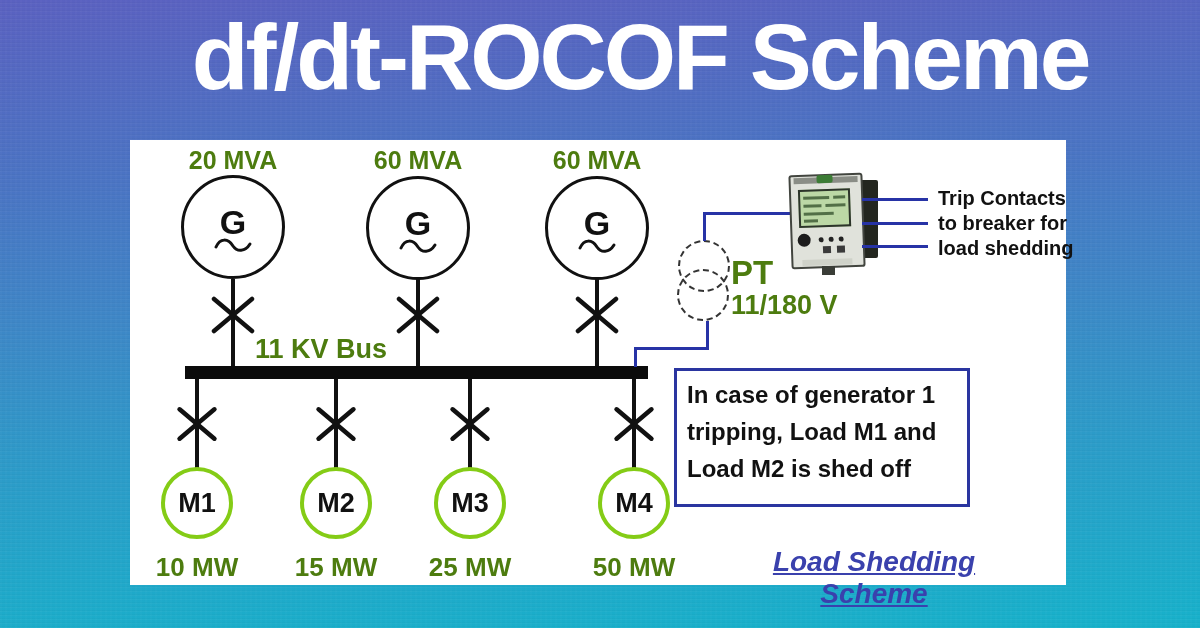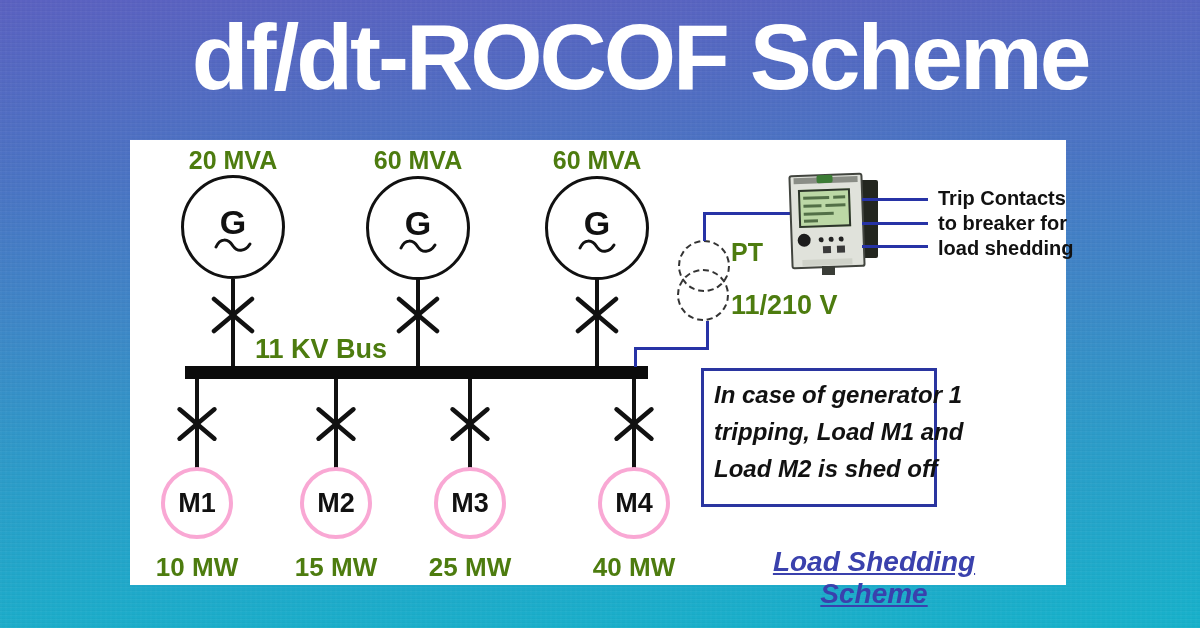--- a/index.html
+++ b/index.html
@@ -41,31 +41,31 @@
   .genx{top:156px;} .x1{left:79px;} .x2{left:264px;} .x3{left:443px;}
 
   
   .bus{left:55px;top:226px;width:463px;height:13px;background:#0b0b0b;}
   .bus-label{left:116px;top:194px;width:150px;font-size:27px;}
 
   
   .drop{width:4px;top:239px;height:89px;}
   .d1{left:65px;} .d2{left:204px;} .d3{left:338px;} .d4{left:502px;}
   .loadx{top:266px;} .lx1{left:45px;} .lx2{left:184px;} .lx3{left:318px;} .lx4{left:482px;}
-  .motor-circle{width:72px;height:72px;border:4px solid #f9a8d4;border-radius:50%;box-sizing:border-box;
+  .motor-circle{width:72px;height:72px;border:4px solid #84cc16;border-radius:50%;box-sizing:border-box;
     display:flex;align-items:center;justify-content:center;background:#fff;top:327px;}
   .m1{left:31px;} .m2{left:170px;} .m3{left:304px;} .m4{left:468px;}
   .motor-name{font-size:27px;font-weight:700;color:#111;}
   .power{width:150px;top:412px;font-size:26px;}
   .p1{left:-8px;} .p2{left:131px;} .p3{left:265px;} .p4{left:429px;}
 
   
   .pt-circle{width:52px;height:52px;border:2.5px dashed #333;border-radius:50%;box-sizing:border-box;background:transparent;}
   .ptc-top{left:548px;top:100px;} .ptc-bot{left:547px;top:129px;}
-  .pt-label{left:601px;top:98px;font-size:25px;text-align:left;width:80px;}
+  .pt-label{left:601px;top:114px;font-size:33px;text-align:left;width:80px;}
   .pt-ratio{left:601px;top:150px;font-size:27px;text-align:left;width:160px;}
 
   
   .wa1{left:504px;top:209px;width:3px;height:18px;}
   .wa2{left:504px;top:207px;width:75px;height:3px;}
   .wa3{left:576px;top:181px;width:3px;height:29px;}
   .wb1{left:573px;top:73px;width:3px;height:28px;}
   .wb2{left:573px;top:72px;width:99px;height:3px;}
   .tl1{left:732px;top:58px;width:66px;height:3px;}
   .tl2{left:732px;top:82px;width:66px;height:3px;}
@@ -88,22 +88,22 @@
   .dot1{left:26px;} .dot2{left:36px;} .dot3{left:46px;}
   .relay-btn{position:absolute;top:70px;width:8px;height:7px;background:#3a3a3a;}
   .btn1{left:30px;} .btn2{left:44px;}
   .relay-strip{position:absolute;left:9px;top:83px;width:50px;height:6px;background:#cfd2c9;}
   .relay-foot{position:absolute;left:32px;top:100px;width:13px;height:9px;background:#3a3d37;}
 
   
   .trip-note{left:808px;top:46px;width:240px;text-align:left;font-size:20px;font-weight:700;color:#111;line-height:25px;}
 
   
-  .note-box{left:571px;top:228px;width:236px;height:139px;border:3px solid #2a35a0;box-sizing:border-box;
-    padding:5px 0 0 10px;background:#fff;font-style:italic;}
+  .note-box{left:544px;top:228px;width:296px;height:139px;border:3px solid #2a35a0;box-sizing:border-box;
+    padding:5px 0 0 10px;background:#fff;}
   .note-line{font-size:24px;font-weight:700;color:#111;line-height:37px;white-space:nowrap;}
 
   
   .caption{left:598px;top:406px;width:292px;text-align:center;font-size:28px;font-weight:700;font-style:italic;
     color:#3a41ad;text-decoration:underline;}
 
   .xsvg{display:block;}
 </style>
 </head>
 <body>
@@ -186,29 +186,29 @@
     <div class="abs motor-circle m3">
         <span class="motor-name">M3</span>
       </div>
     <div class="abs motor-circle m4">
         <span class="motor-name">M4</span>
       </div>
 
     <div class="abs lbl power p1">10 MW</div>
     <div class="abs lbl power p2">15 MW</div>
     <div class="abs lbl power p3">25 MW</div>
-    <div class="abs lbl power p4">40 MW</div>
+    <div class="abs lbl power p4">50 MW</div>
 
     <div class="abs wire wa1"></div>
     <div class="abs wire wa2"></div>
     <div class="abs wire wa3"></div>
     <div class="abs pt-circle ptc-top"></div>
     <div class="abs pt-circle ptc-bot"></div>
     <div class="abs lbl pt-label">PT</div>
-    <div class="abs lbl pt-ratio">11/210 V</div>
+    <div class="abs lbl pt-ratio">11/180 V</div>
     <div class="abs wire wb1"></div>
     <div class="abs wire wb2"></div>
 
     <div class="abs relay">
       <div class="relay-side"></div>
       <div class="relay-body">
         <div class="relay-topbar"></div>
         <div class="relay-toptab"></div>
         <div class="relay-screen">
           <div class="lcd-line lcd-a"></div>

